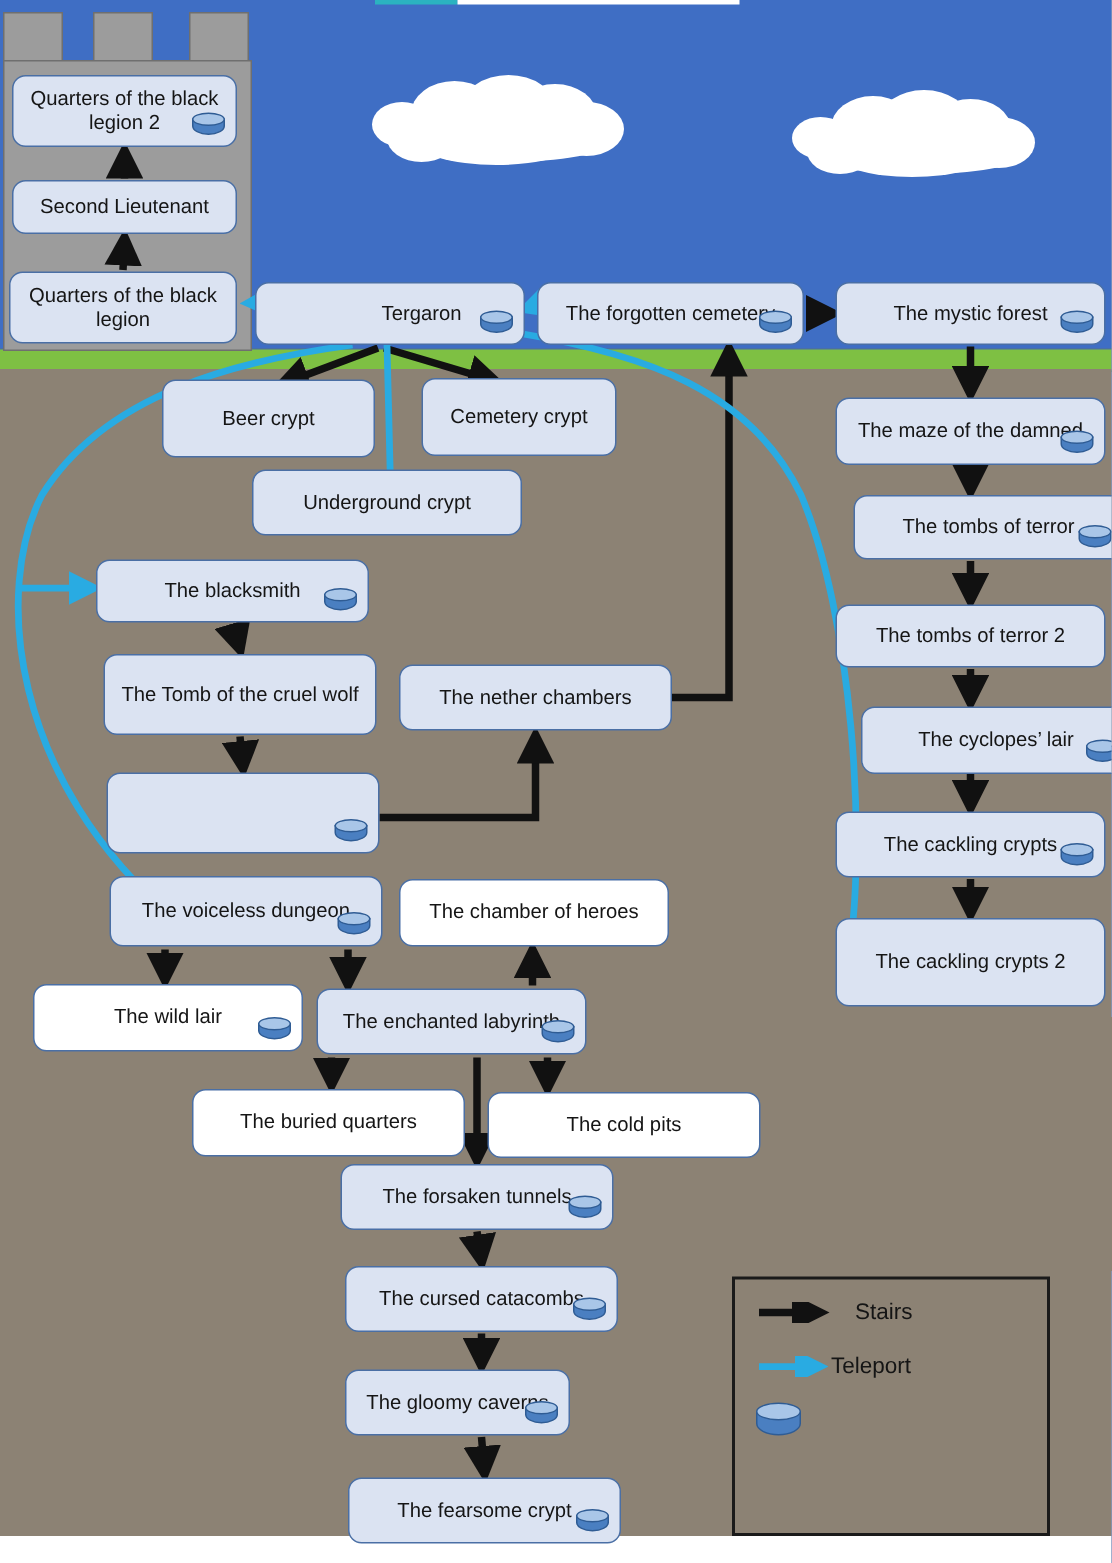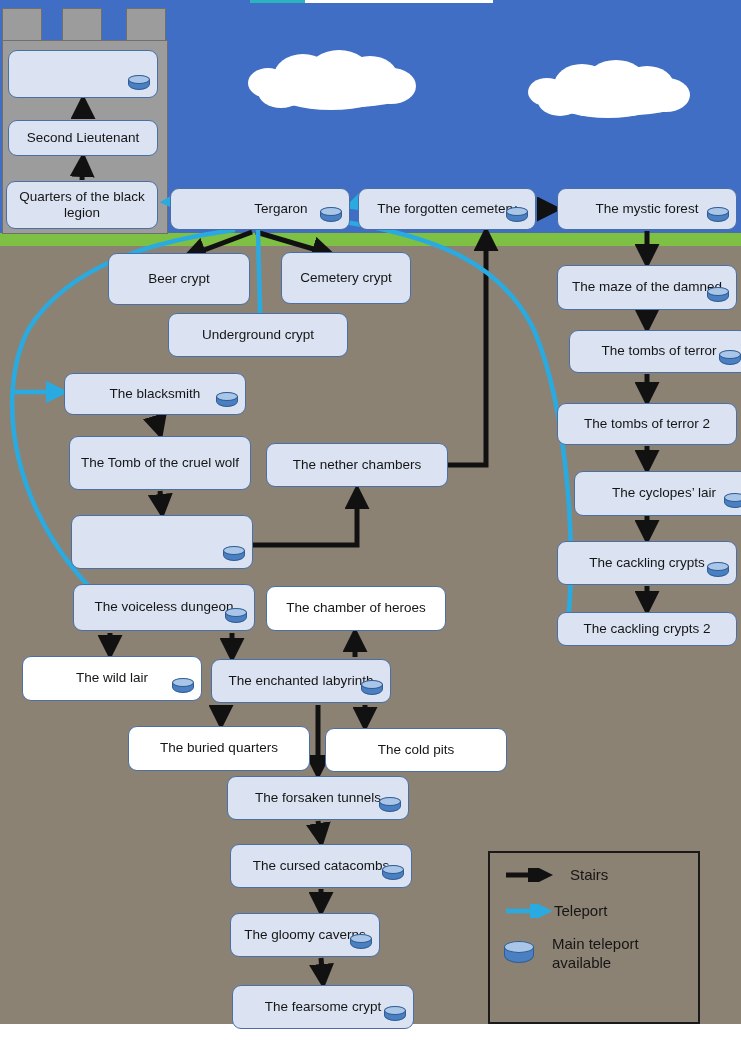--- a/index.html
+++ b/index.html
@@ -162,20 +162,21 @@
         <path d="M235,230 C 160,240 70,262 28,330 C -4,392 6,520 118,614"></path>
         <path d="M12,392 L62,392"></path>
         <path d="M258,230 L261,350"></path>
         <path d="M345,222 C 430,236 500,260 534,330 C 568,410 578,560 566,636"></path>
         <path d="M400,216 C 380,206 362,202 350,206"></path>
       </g>
   </svg>
 
   <div id="nodes-host">
       <div class="node" style="left: 8px; top: 50px; width: 150px; height: 48px;">
+        <span class="lbl">Quarters of the black legion 2</span>
         <span class="disk">
           <span class="side"></span>
           <span class="top"></span>
         </span>
       </div>
       <div class="node" style="left: 8px; top: 120px; width: 150px; height: 36px;">
         <span class="lbl">Second Lieutenant</span>
       </div>
       <div class="node" style="left: 6px; top: 181px; width: 152px; height: 48px;">
         <span class="lbl">Quarters of the black legion</span>
@@ -234,21 +235,21 @@
           <span class="top"></span>
         </span>
       </div>
       <div class="node" style="left: 557px; top: 541px; width: 180px; height: 44px;">
         <span class="lbl">The cackling crypts</span>
         <span class="disk">
           <span class="side"></span>
           <span class="top"></span>
         </span>
       </div>
-      <div class="node" style="left: 557px; top: 612px; width: 180px; height: 34px; justify-content: center;">
+      <div class="node" style="left: 557px; top: 612px; width: 180px; height: 59px; justify-content: center;">
         <span class="lbl">The cackling crypts 2</span>
       </div>
       <div class="node" style="left: 64px; top: 373px; width: 182px; height: 42px;">
         <span class="lbl">The blacksmith</span>
         <span class="disk">
           <span class="side"></span>
           <span class="top"></span>
         </span>
       </div>
       <div class="node" style="left: 69px; top: 436px; width: 182px; height: 54px;">
@@ -344,17 +345,16 @@
           </defs>
         <line x1="2" y1="7" x2="42" y2="7" stroke="#29abe2" stroke-width="4.5" marker-end="url(#lg-ah-blue)"></line>
       </svg>
       <span class="legend-text">Teleport</span>
     </div>
     <div class="legend-row lg3">
       <span class="legend-disk">
         <span class="side"></span>
           <span class="top"></span>
       </span>
-      <span class="legend-text">Main teleport available</span>
     </div>
   </div>
 
 </div>
 
 </body></html>

